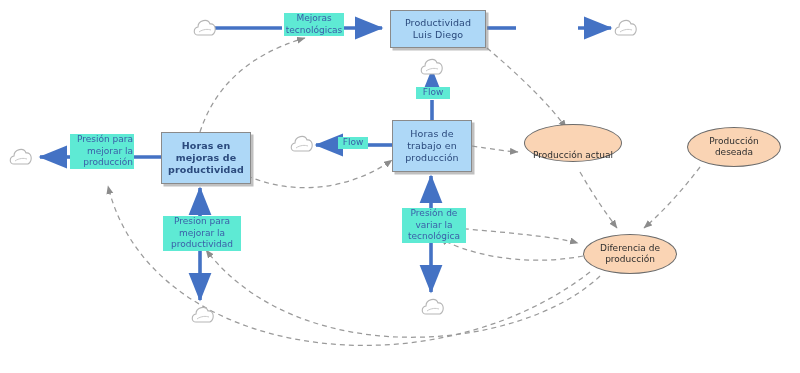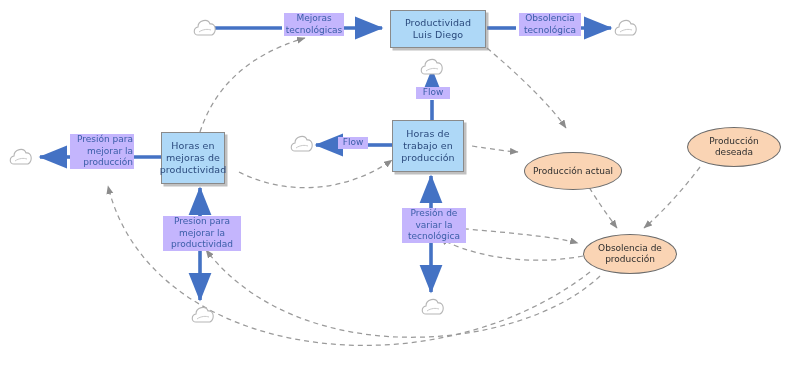--- a/index.html
+++ b/index.html
@@ -54,21 +54,21 @@
     line-height: 11px;
     z-index: 5;
   }
   
   .flow-label {
     position: absolute;
     text-align: center;
     color: #3b5ea8;
     font-size: 9px;
     line-height: 11.5px;
-    background: #c4b5fd;
+    background: #5eead4;
     z-index: 6;
     white-space: pre-line;
     padding: 0 1px;
   }
   
   .cloud {
     position: absolute;
     z-index: 4;
   }
 </style>
@@ -167,47 +167,45 @@
     <svg width="26" height="22" viewBox="0 0 26 22">
         <path d="M6 18 C1 18,1 11,6 10 C6 3,16 1,18 7 C24 6,25 15,20 18 Z" fill="#ffffff" stroke="#b5b5b5" stroke-width="1.1"></path>
         <path d="M7 15 C11 12,16 12,19 13" fill="none" stroke="#c9c9c9" stroke-width="1"></path>
       </svg>
   </div>
 
   <div class="stock" style="left:390px;top:10px;width:96px;height:38px;">
     <span style="white-space:pre-line;">Productividad
 Luis Diego</span>
   </div>
-  <div class="stock" style="left:161px;top:132px;width:64px;height:52px;">
+  <div class="stock" style="left:161px;top:132px;width:90px;height:52px;font-weight:bold;">
     <span style="white-space:pre-line;">Horas en
 mejoras de
 productividad</span>
   </div>
-  <div class="stock" style="left:392px;top:120px;width:72px;height:52px;">
+  <div class="stock" style="left:392px;top:120px;width:80px;height:52px;">
     <span style="white-space:pre-line;">Horas de
 trabajo en
 producción</span>
   </div>
 
-  <div class="ellipse" style="left:524px;top:152px;width:98px;height:38px;">
+  <div class="ellipse" style="left:524px;top:124px;width:98px;height:38px;align-items:flex-end;">
     <span style="white-space:pre-line;">Producción actual</span>
   </div>
   <div class="ellipse" style="left:687px;top:127px;width:94px;height:40px;">
     <span style="white-space:pre-line;">Producción
 deseada</span>
   </div>
   <div class="ellipse" style="left:583px;top:234px;width:94px;height:40px;">
-    <span style="white-space:pre-line;">Obsolencia de
+    <span style="white-space:pre-line;">Diferencia de
 producción</span>
   </div>
 
   <div class="flow-label" style="left:284px;top:13px;width:58px;">Mejoras
 tecnológicas</div>
-  <div class="flow-label" style="left:519px;top:13px;width:60px;">Obsolencia
-tecnológica</div>
   <div class="flow-label" style="left:416px;top:87px;width:32px;">Flow</div>
   <div class="flow-label" style="left:338px;top:137px;width:28px;">Flow</div>
   <div class="flow-label" style="left:70px;top:134px;width:62px;text-align:right;">Presión para
 mejorar la
 producción</div>
   <div class="flow-label" style="left:163px;top:216px;width:76px;">Presion para
 mejorar la
 productividad</div>
   <div class="flow-label" style="left:402px;top:208px;width:62px;">Presión de
 variar la

